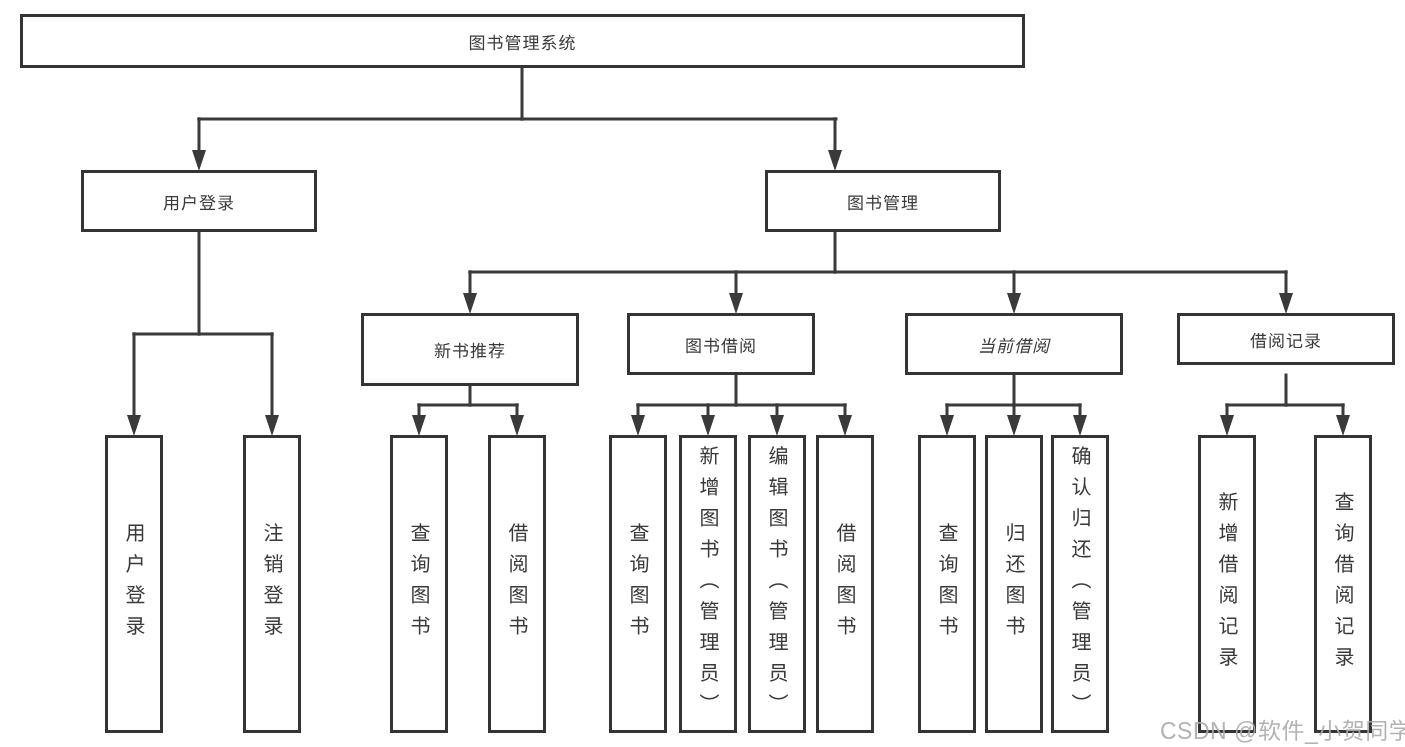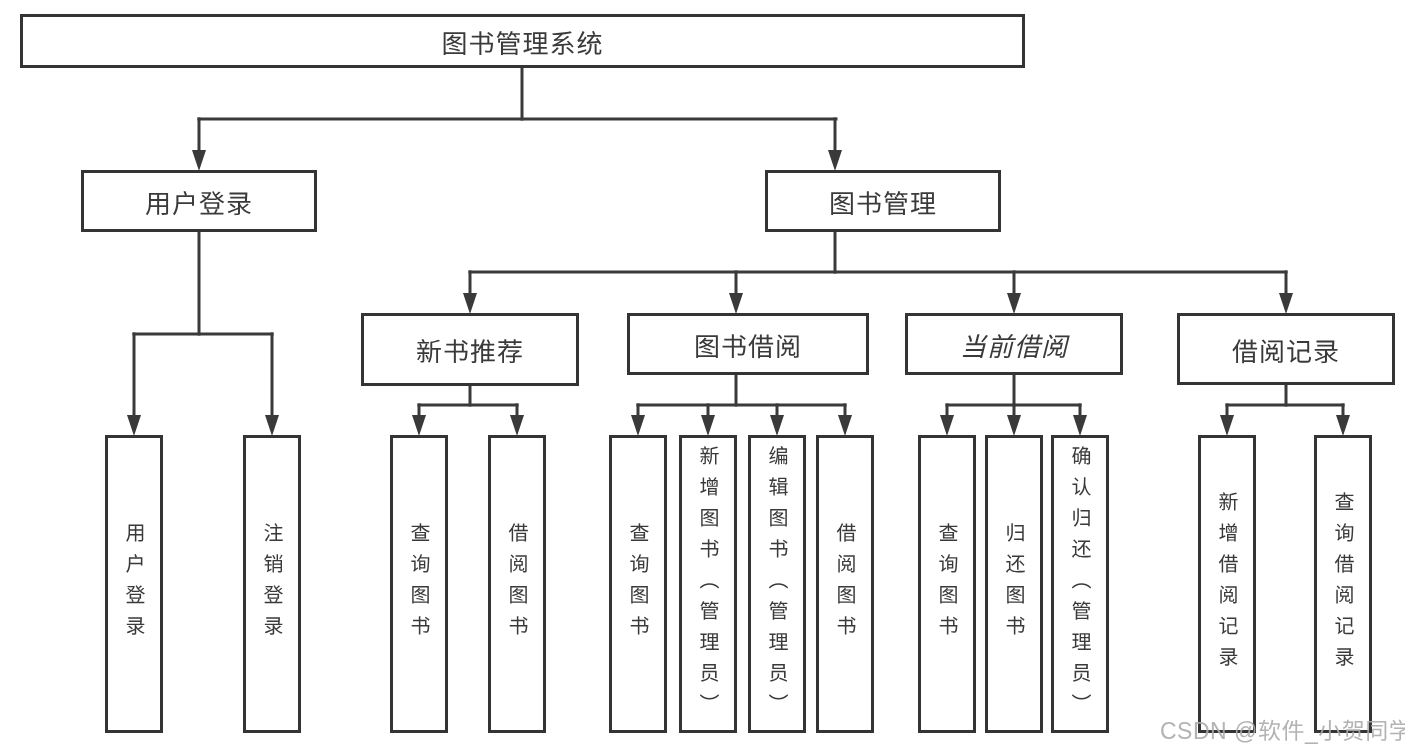--- a/index.html
+++ b/index.html
@@ -25,21 +25,21 @@
     position: absolute;
     background: #ffffff;
     border: 3px solid #343434;
     box-sizing: border-box;
     display: flex;
     align-items: center;
     justify-content: center;
     z-index: 2;
   }
   .hlabel {
-    font-size: 26px;
+    font-size: 17px;
     color: #3a3a3a;
     letter-spacing: 1px;
     white-space: nowrap;
   }
   .vlabel {
     writing-mode: vertical-rl;
     text-orientation: mixed;
     font-size: 20px;
     line-height: 1.1;
     letter-spacing: 11px;
@@ -146,27 +146,27 @@
   <div class="box" style="left:81px; top:170px; width:236px; height:62px;">
     <span class="hlabel">用户登录</span>
   </div>
   <div class="box" style="left:717px; top:170px; width:236px; height:62px;margin-left:48px;">
     <span class="hlabel">图书管理</span>
   </div>
 
   <div class="box" style="left:361px; top:313px; width:218px; height:73px;">
     <span class="hlabel">新书推荐</span>
   </div>
-  <div class="box" style="left:627px; top:313px; width:242px; height:62px;">
+  <div class="box" style="left:627px; top:313px; width:188px; height:62px;">
     <span class="hlabel">图书借阅</span>
   </div>
   <div class="box" style="left:905px; top:313px; width:218px; height:62px;font-style:italic;">
     <span class="hlabel">当前借阅</span>
   </div>
-  <div class="box" style="left:1177px; top:313px; width:218px; height:72px;">
+  <div class="box" style="left:1177px; top:313px; width:218px; height:52px;">
     <span class="hlabel">借阅记录</span>
   </div>
 
   <div class="box" style="left:105px; top:435px; width:58px; height:298px;">
     <span class="vlabel">用户登录</span>
   </div>
   <div class="box" style="left:243px; top:435px; width:58px; height:298px;">
     <span class="vlabel">注销登录</span>
   </div>
 

